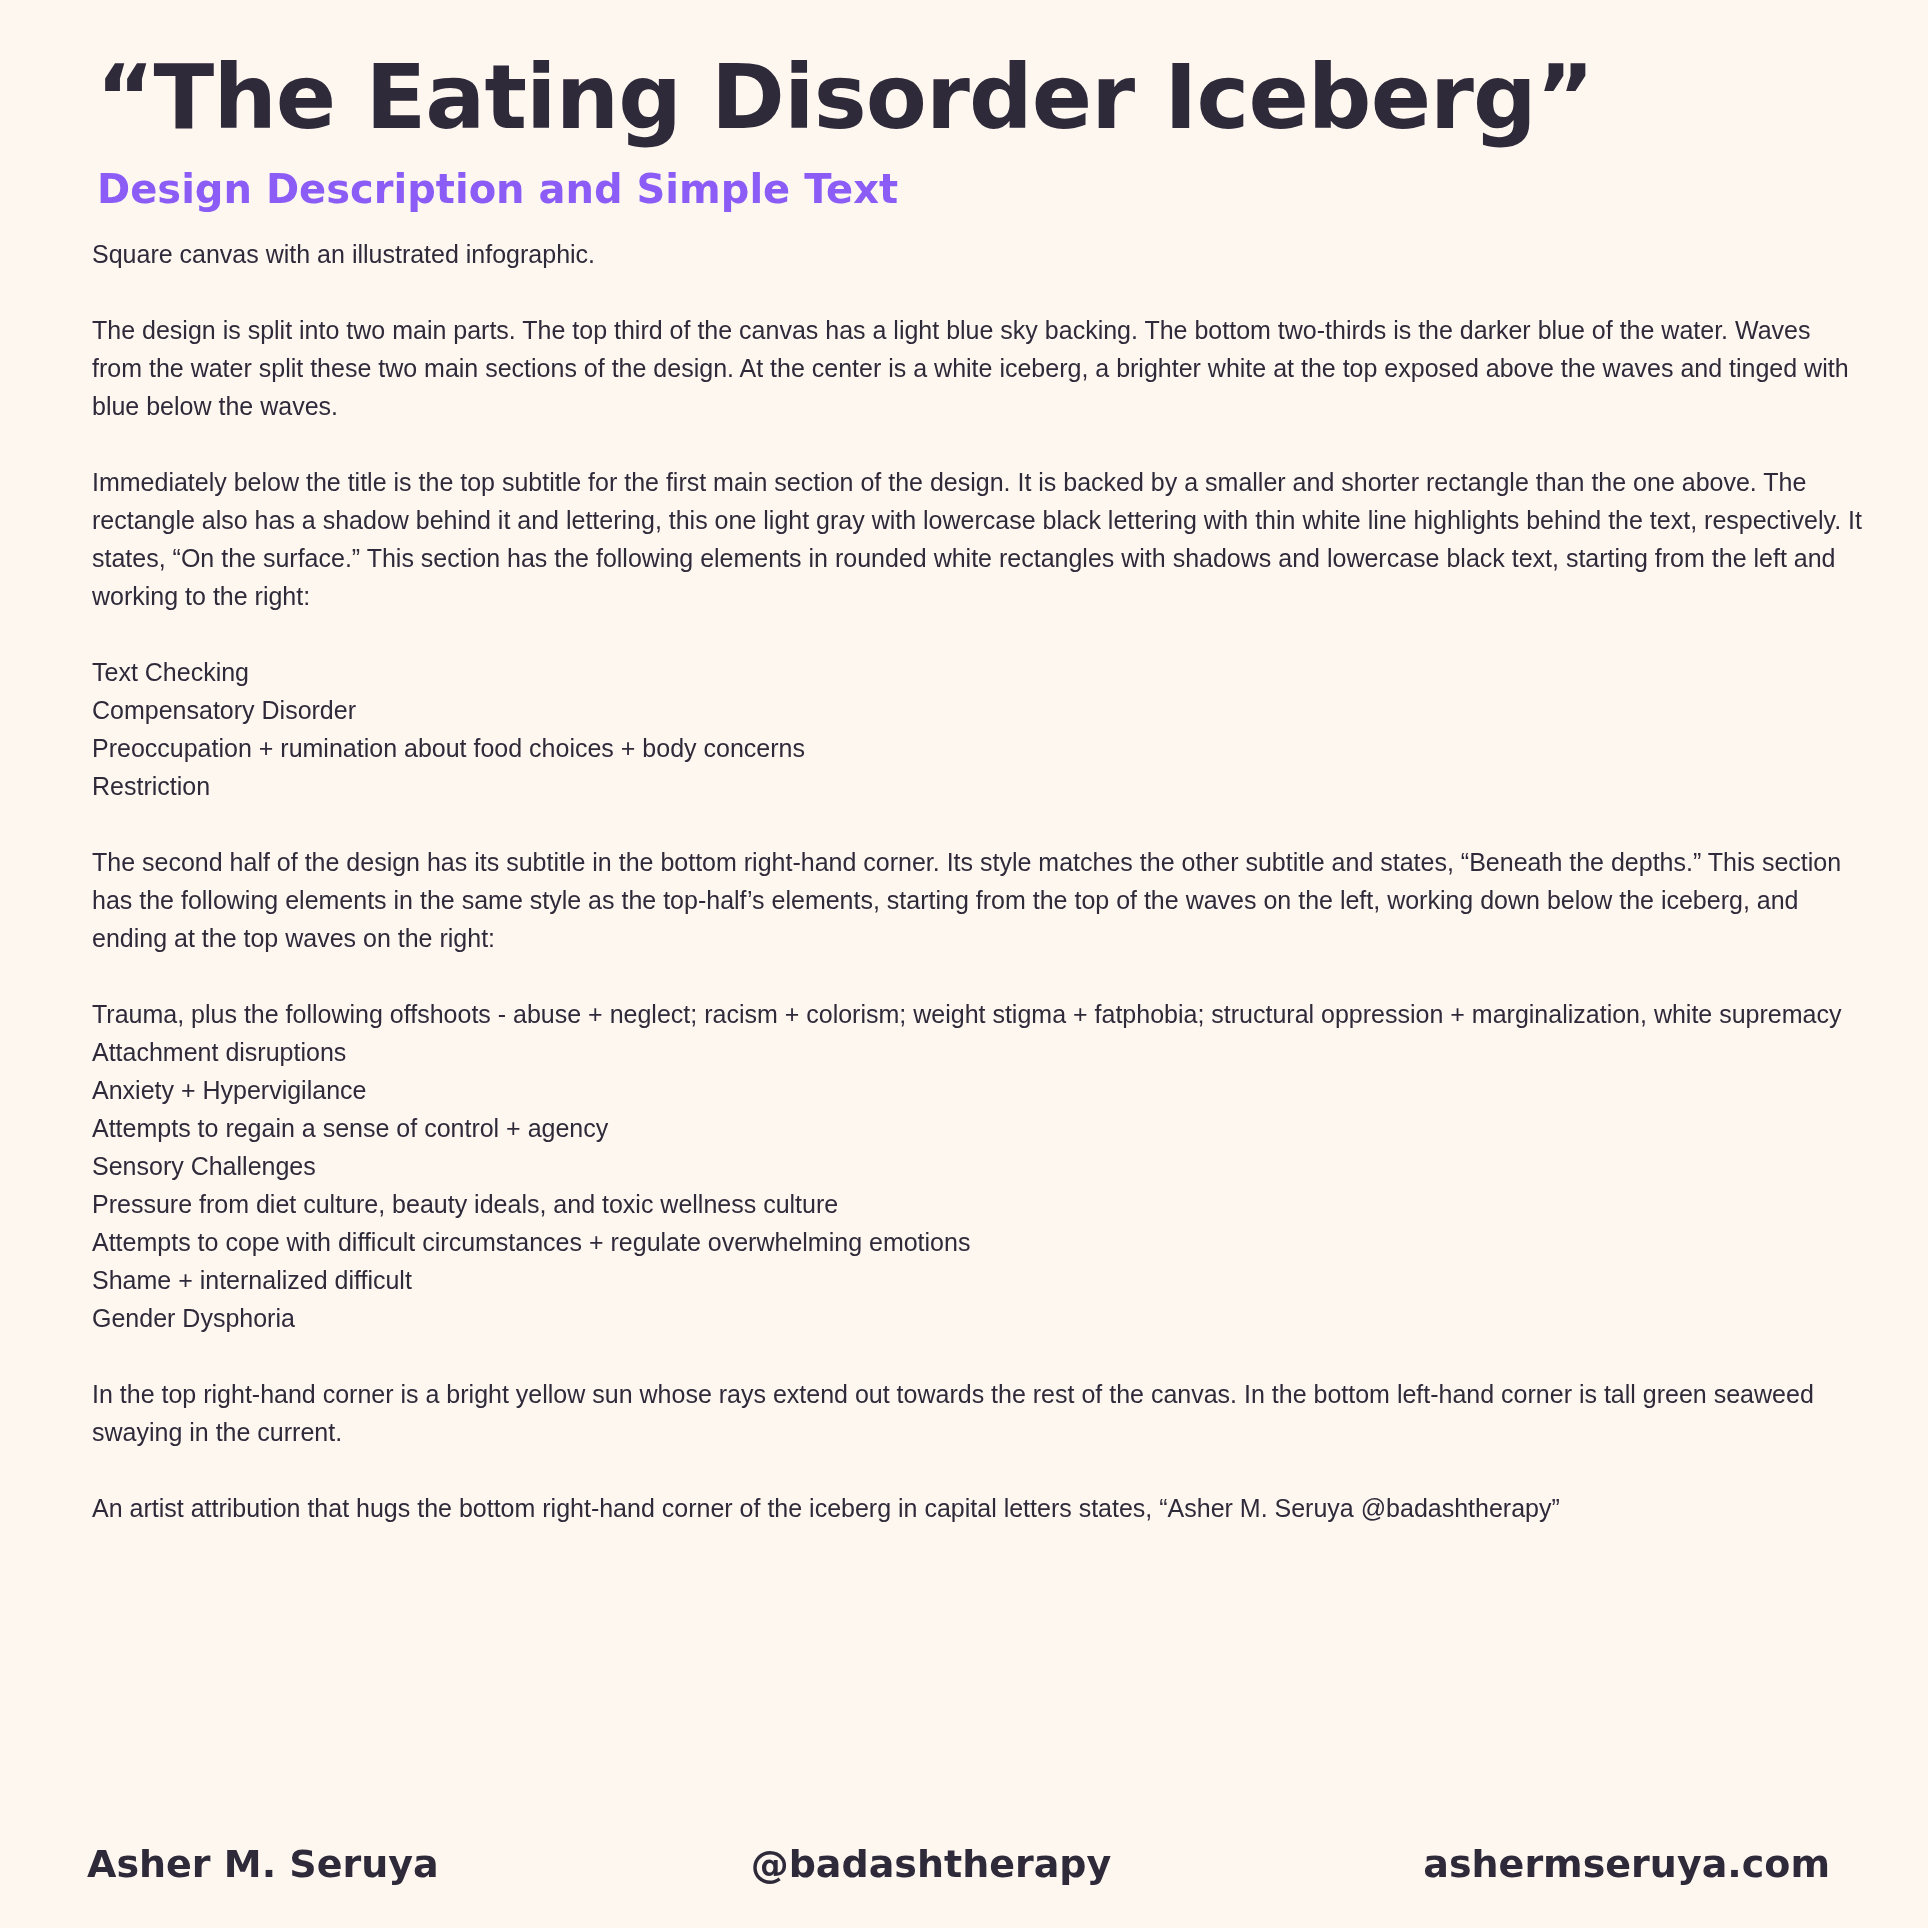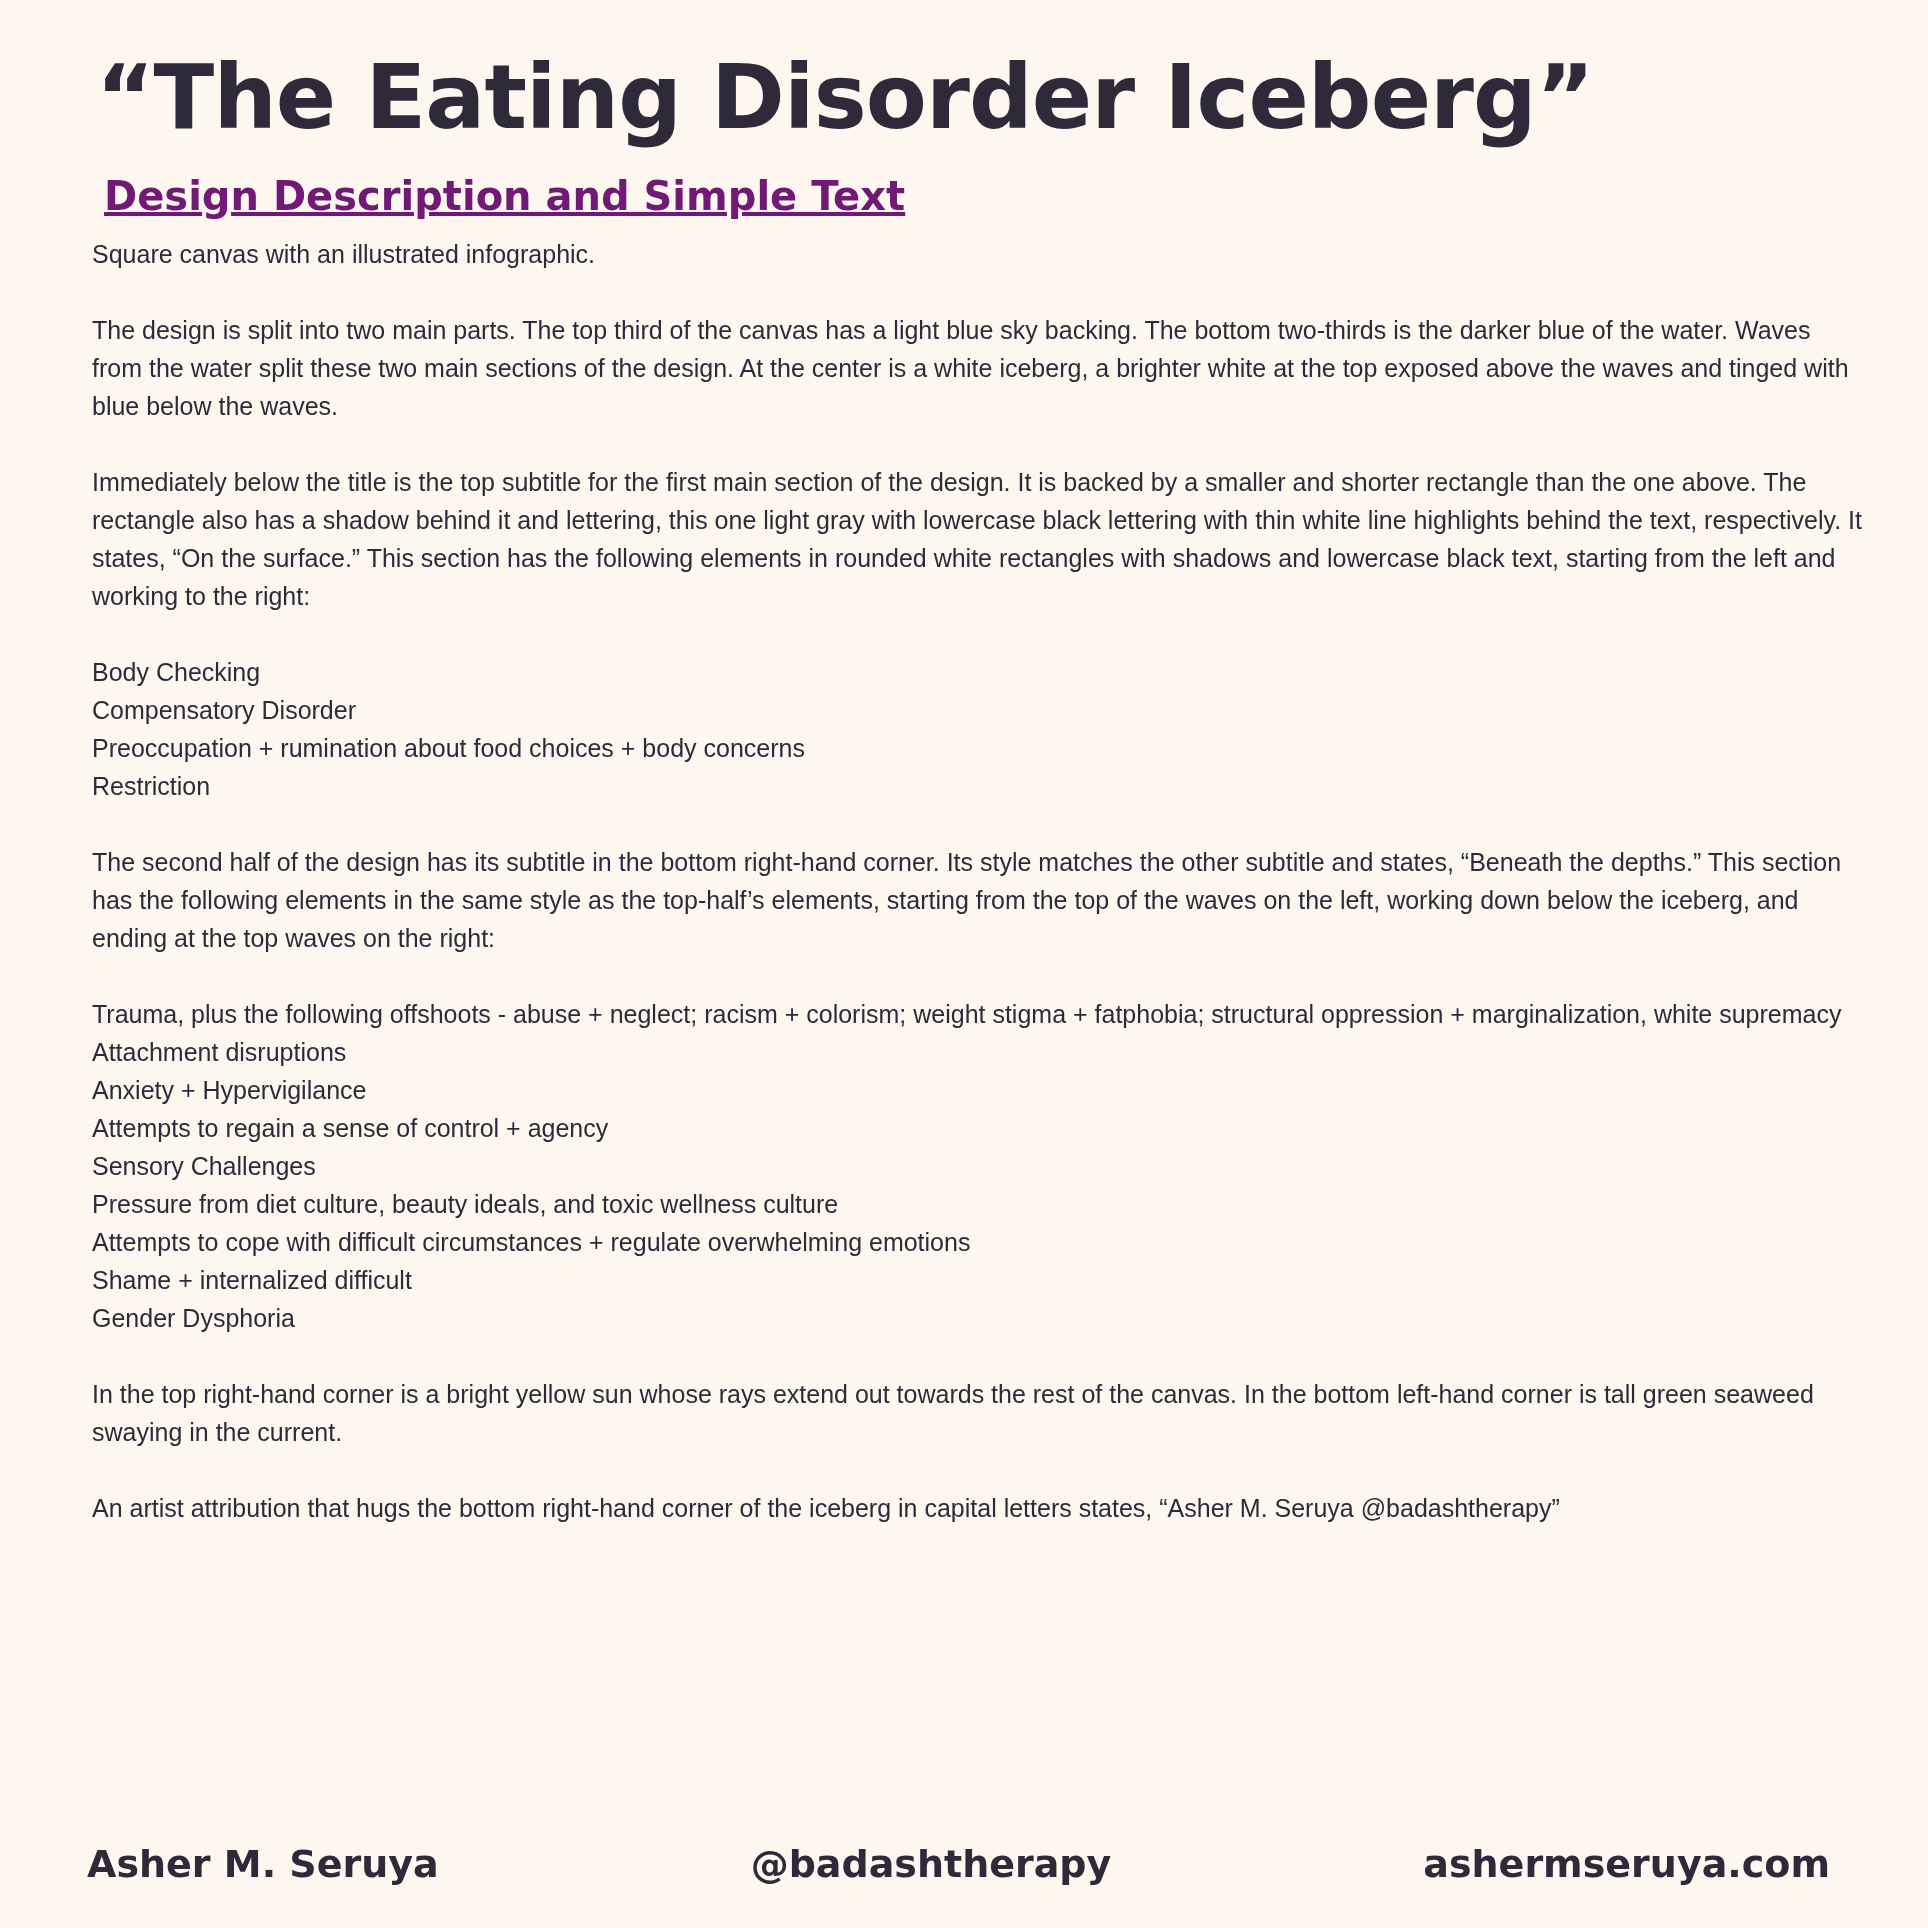--- a/index.html
+++ b/index.html
@@ -25,28 +25,27 @@
       font-size: 89px;
       line-height: 1.1;
       letter-spacing: -0.9px;
       color: #2f2a3a;
       white-space: nowrap;
     }
     .subtitle {
       position: absolute;
       left: 92px;
       top: 160px;
-      margin: 12px;
+      margin: 5px;
       font-family: "DejaVu Sans", sans-serif;
       font-weight: 700;
       font-size: 40px;
       line-height: 1.2;
-      color: #701a75;
+      color: #8b5cf6;
       white-space: nowrap;
-      text-decoration: underline;
     }
     .body {
       position: absolute;
       left: 92px;
       top: 235px;
       width: 1770px;
       font-family: "Liberation Sans", sans-serif;
       font-size: 25px;
       line-height: 38px;
       color: #2f2a3a;
@@ -86,21 +85,21 @@
 
 <h1 class="title">“The Eating Disorder Iceberg”</h1>
 <h2 class="subtitle">Design Description and Simple Text</h2>
 
 <div class="body">
   <p>Square canvas with an illustrated infographic.</p>
   <p>The design is split into two main parts. The top third of the canvas has a light blue sky backing. The bottom two-thirds is the darker blue of the water. Waves from the water split these two main sections of the design. At the center is a white iceberg, a brighter white at the top exposed above the waves and tinged with blue below the waves.</p>
   <p>Immediately below the title is the top subtitle for the first main section of the design. It is backed by a smaller and shorter rectangle than the one above. The rectangle also has a shadow behind it and lettering, this one light gray with lowercase black lettering with thin white line highlights behind the text, respectively. It states, “On the surface.” This section has the following elements in rounded white rectangles with shadows and lowercase black text, starting from the left and working to the right:</p>
 
   <ul class="list">
-    <li>Body Checking</li>
+    <li>Text Checking</li>
     <li>Compensatory Disorder</li>
     <li>Preoccupation + rumination about food choices + body concerns</li>
     <li>Restriction</li>
   </ul>
 
   <p>The second half of the design has its subtitle in the bottom right-hand corner. Its style matches the other subtitle and states, “Beneath the depths.” This section has the following elements in the same style as the top-half’s elements, starting from the top of the waves on the left, working down below the iceberg, and ending at the top waves on the right:</p>
 
   <ul class="list">
     <li>Trauma, plus the following offshoots - abuse + neglect; racism + colorism; weight stigma + fatphobia; structural oppression + marginalization, white supremacy</li>
     <li>Attachment disruptions</li>

